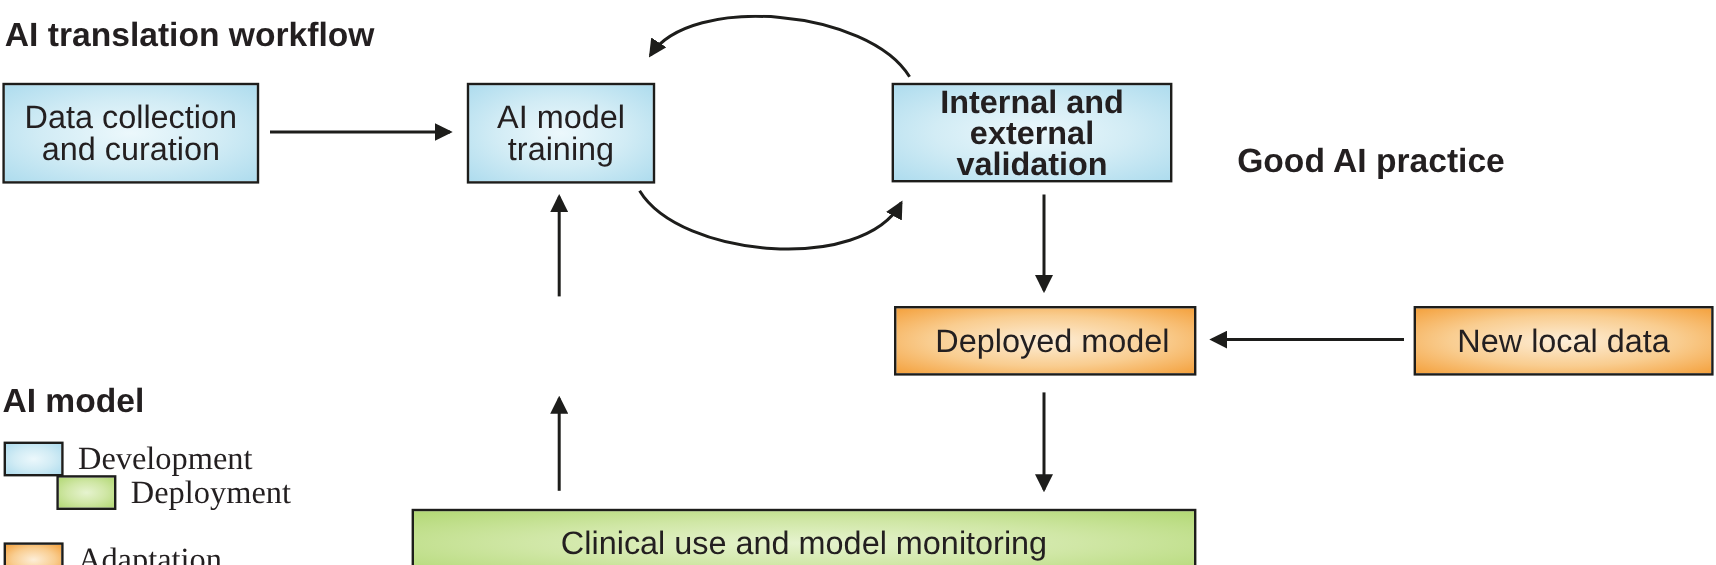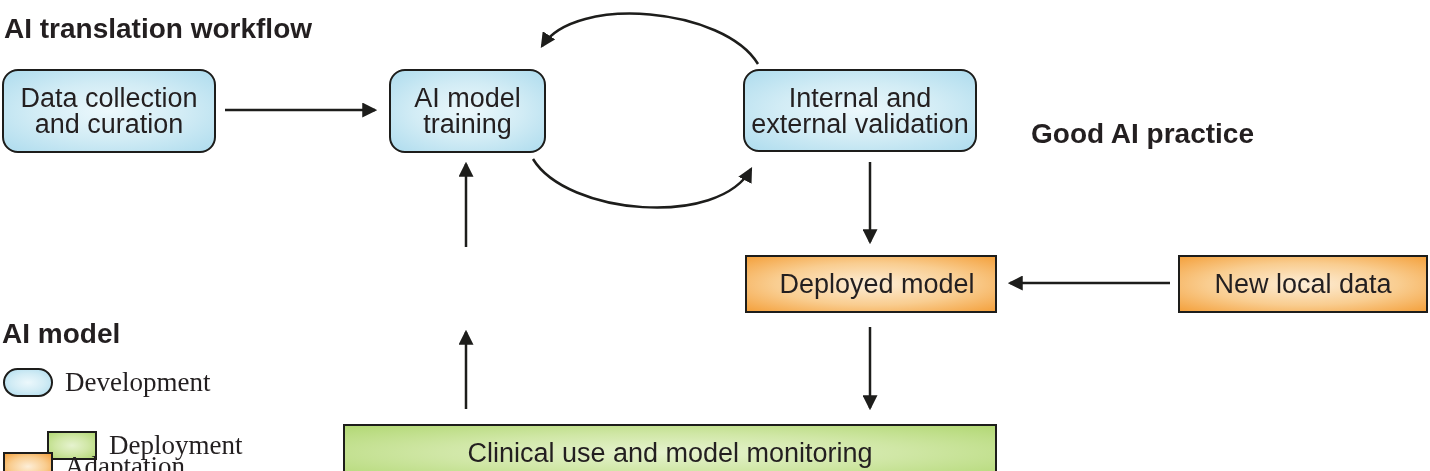--- a/index.html
+++ b/index.html
@@ -30,57 +30,56 @@
     align-items: center;
     justify-content: center;
     text-align: center;
     white-space: pre-line;
     font-size: 27px;
     line-height: 26px;
     color: #231f20;
   }
   .development {
     background: radial-gradient(ellipse at center, #ecf8fc 0%, #d2ecf5 50%, #aedcee 100%);
-    border-radius: 16px;
   }
   .deployment {
     background: radial-gradient(ellipse at center, #e6f3cf 0%, #d0e7a6 50%, #b2d874 100%);
   }
   .adaptation {
     background: radial-gradient(ellipse at center, #fdeed8 0%, #f9cd90 55%, #f4a13d 100%);
   }
   .heading {
     position: absolute;
     font-weight: bold;
     font-size: 28px;
     line-height: 30px;
     white-space: nowrap;
   }
   
   #box-data-collection   { left: 2px;    top: 57px;  width: 214px; height: 84px; }
   #box-ai-model-training { left: 389px;  top: 57px;  width: 157px; height: 84px; }
-  #box-validation        { left: 743px;  top: 57px;  width: 234px; height: 83px; }
+  #box-validation        { left: 743px;  top: 57px;  width: 234px; height: 83px; font-weight: bold; }
   #box-model-adaptation  { left: 343px;  top: 243px; width: 180px; height: 58px; }
   #box-deployed-model    { left: 745px;  top: 243px; width: 252px; height: 58px; padding-left: 12px; }
   #box-new-local-data    { left: 1178px; top: 243px; width: 250px; height: 58px; }
   #box-clinical-use      { left: 343px;  top: 412px; width: 654px; height: 57px; }
 
   #diagram-title      { left: 4px;    top: 2px;   }
   #good-ai-practice   { left: 1031px; top: 107px; }
   #legend-heading     { left: 2px;    top: 307px; }
 
   .legend-row {
     position: absolute;
     left: 3px;
     display: flex;
     align-items: center;
     font-family: Liberation Serif, serif;
   }
   #legend-row-0 { top: 356px; }
-  #legend-row-1 { top: 419px; padding-left: 44px; }
+  #legend-row-1 { top: 384px; padding-left: 44px; }
   #legend-row-2 { top: 440px; }
   .legend-swatch {
     box-sizing: border-box;
     width: 50px;
     height: 29px;
     border: 2.5px solid #1d1d1b;
     flex: 0 0 auto;
   }
   .legend-label {
     margin-left: 12px;

